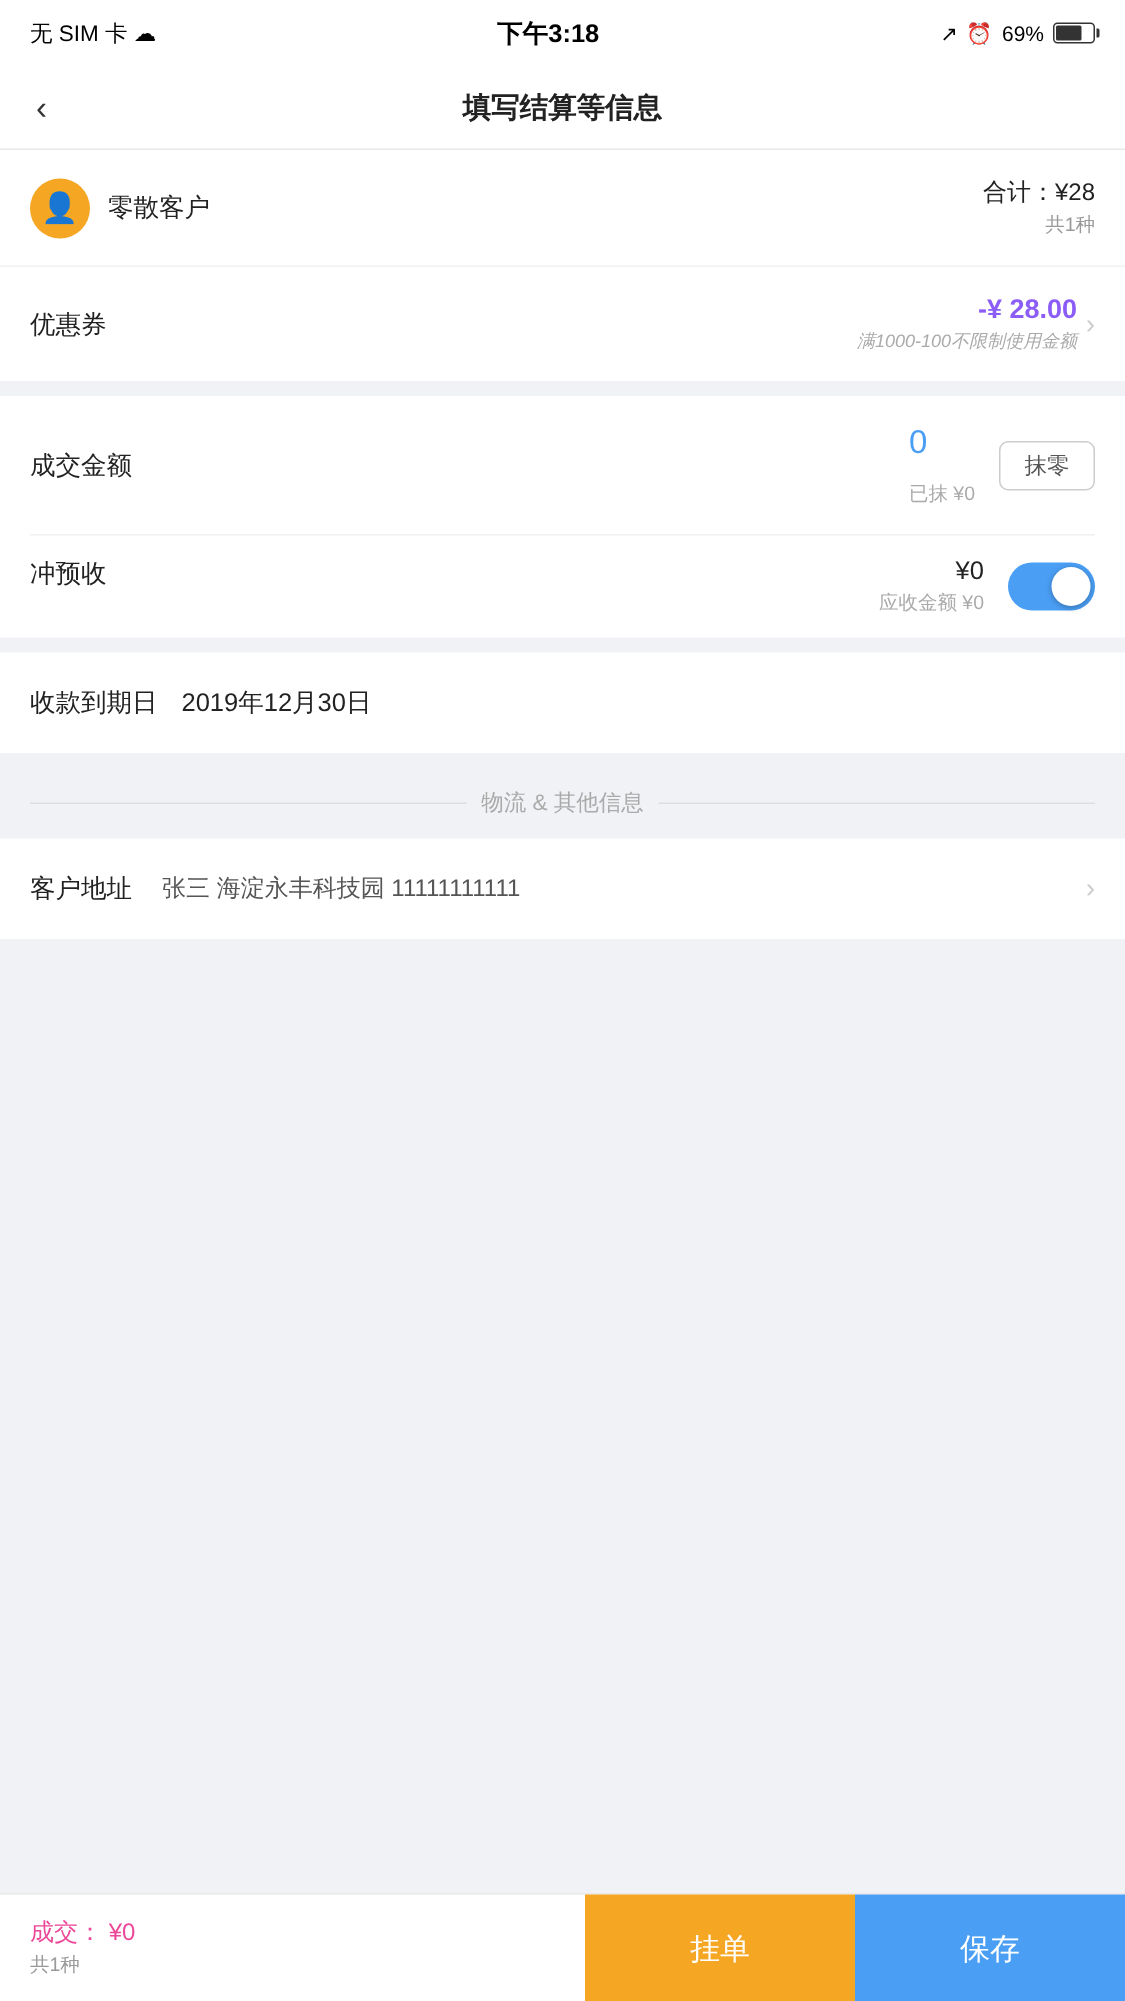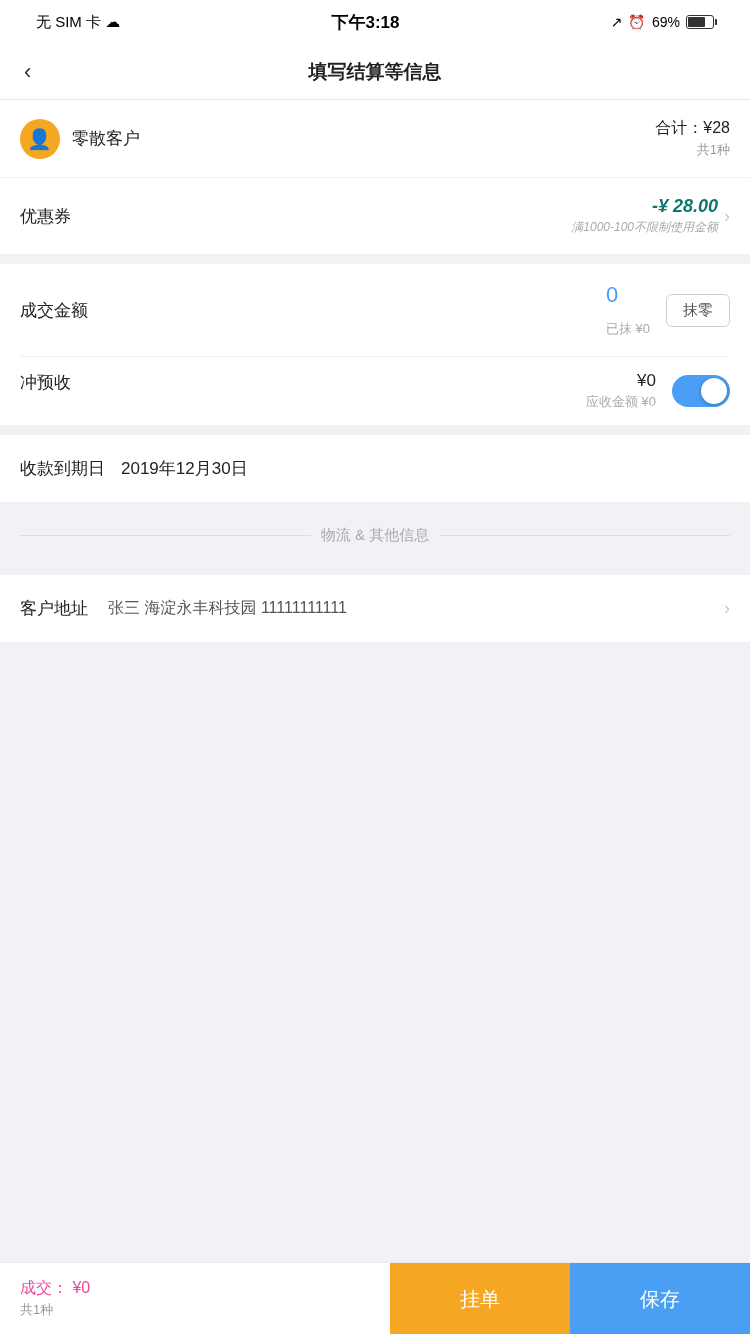--- a/index.html
+++ b/index.html
@@ -13,21 +13,21 @@
       overflow-x: hidden;
     }
 
     
     .status-bar {
       height: 44px;
       background: #fff;
       display: flex;
       align-items: center;
       justify-content: space-between;
-      padding: 0 36px;
+      padding: 0 20px;
       font-size: 15px;
       font-weight: 500;
     }
     .status-left { display: flex; align-items: center; gap: 6px; }
     .status-center { font-size: 17px; font-weight: 600; }
     .status-right { display: flex; align-items: center; gap: 6px; font-size: 14px; }
     .battery-box {
       display: inline-flex; align-items: center; justify-content: flex-start;
       width: 28px; height: 14px; border: 1.5px solid #333; border-radius: 3px;
       padding: 1px; position: relative;
@@ -87,21 +87,21 @@
     .coupon-row {
       display: flex;
       align-items: center;
       justify-content: space-between;
       padding: 18px 20px;
       border-top: 1px solid #f0f0f0;
     }
     .coupon-label { font-size: 17px; color: #222; }
     .coupon-right { display: flex; align-items: center; gap: 6px; }
     .coupon-info { text-align: right; }
-    .coupon-discount { font-size: 18px; color: #0f766e; font-weight: 600; font-style: italic; }
+    .coupon-discount { font-size: 18px; color: #8b5cf6; font-weight: 600; }
     .coupon-desc { font-size: 12px; color: #aaa; margin-top: 2px; font-style: italic; }
     .chevron-right { font-size: 18px; color: #ccc; }
 
     
     .deal-section {
       background: #fff;
       margin-bottom: 10px;
       padding: 0 20px;
     }
     .deal-row {
@@ -180,21 +180,21 @@
     .logistics-divider {
       display: flex; align-items: center; justify-content: center;
       padding: 14px 20px; gap: 10px;
     }
     .divider-line { flex: 1; height: 1px; background: #ddd; }
     .divider-text { font-size: 15px; color: #aaa; }
 
     
     .address-section {
       background: #fff;
-      margin-top: 16px;
+      margin-top: 0;
       padding: 0 20px;
     }
     .address-row {
       display: flex;
       align-items: center;
       justify-content: space-between;
       padding: 22px 0;
     }
     .address-label { font-size: 17px; color: #222; margin-right: 20px; flex-shrink: 0; }
     .address-value { font-size: 16px; color: #555; flex: 1; }

